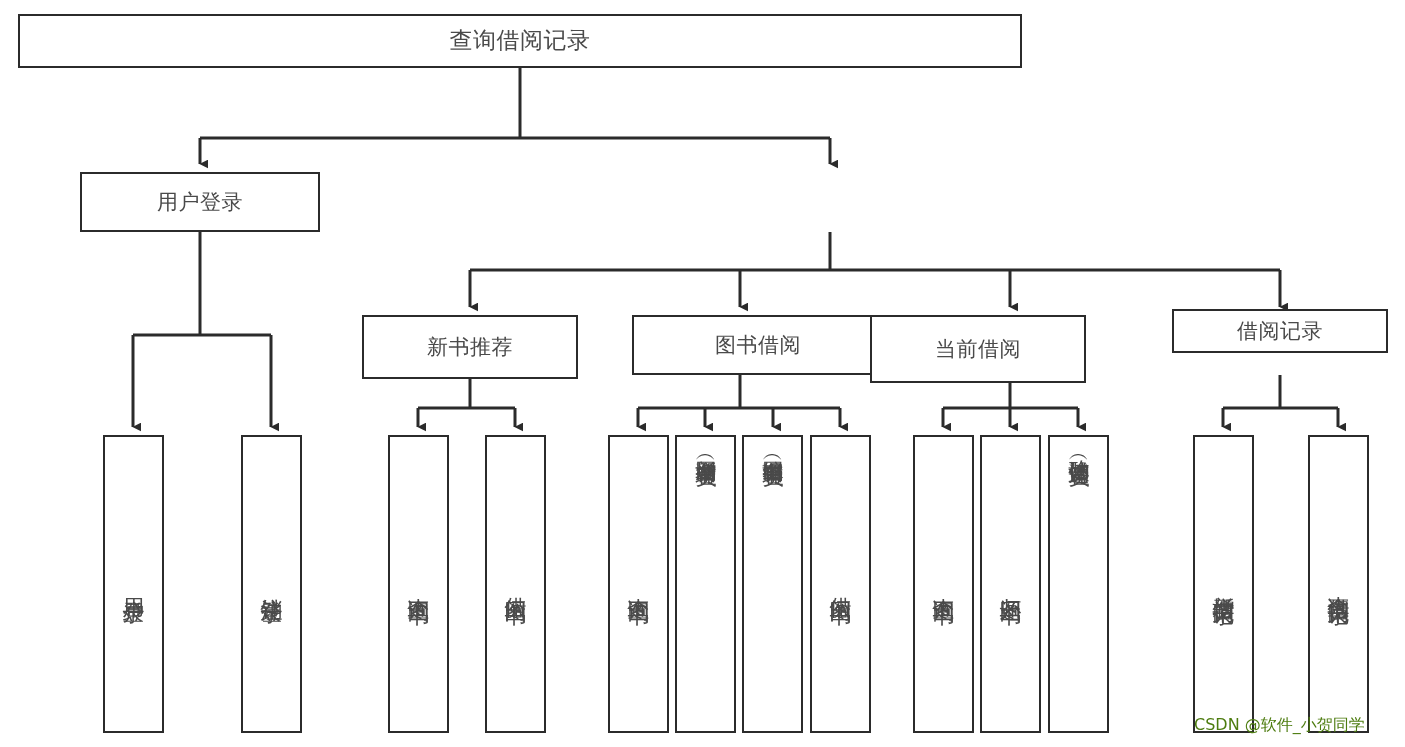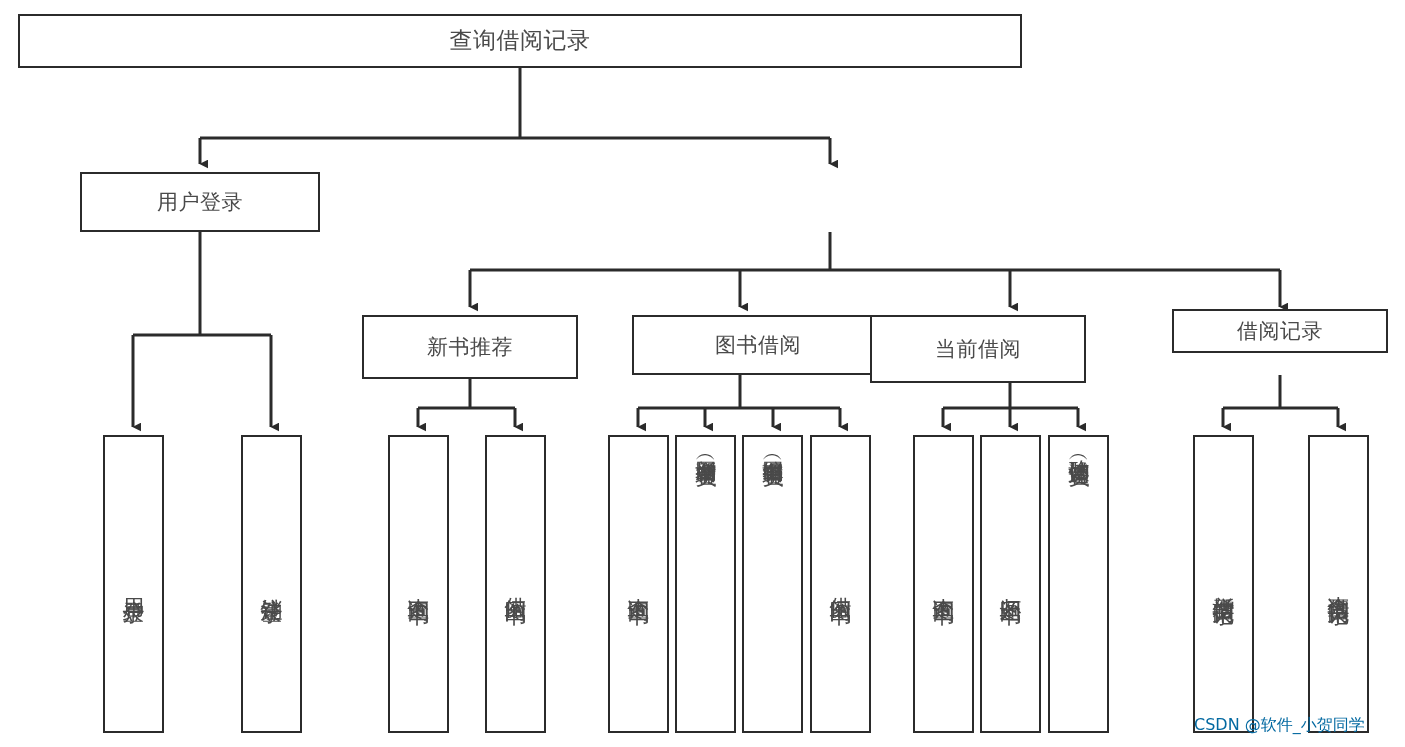--- a/index.html
+++ b/index.html
@@ -68,21 +68,21 @@
     padding-top: 0;
   }
   #root-node .label {
     font-size: 23px;
   }
   .watermark {
     position: absolute;
     left: 1194px;
     top: 715px;
     font-size: 16px;
-    color: #0369a1;
+    color: #4d7c0f;
     z-index: 5;
     white-space: nowrap;
     font-family: "DejaVu Sans", "Liberation Sans", sans-serif;
   }
 </style>
 </head>
 <body>
 
 <div id="diagram-root">
 

